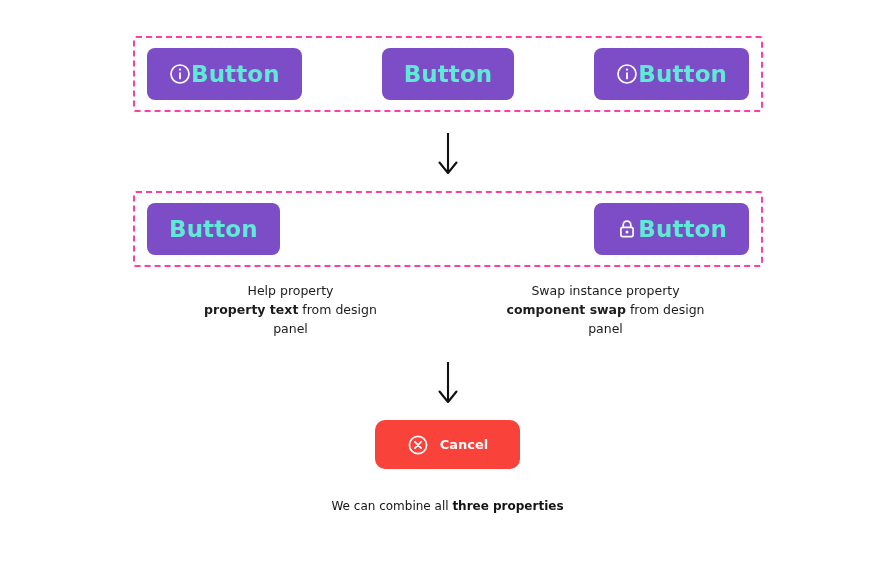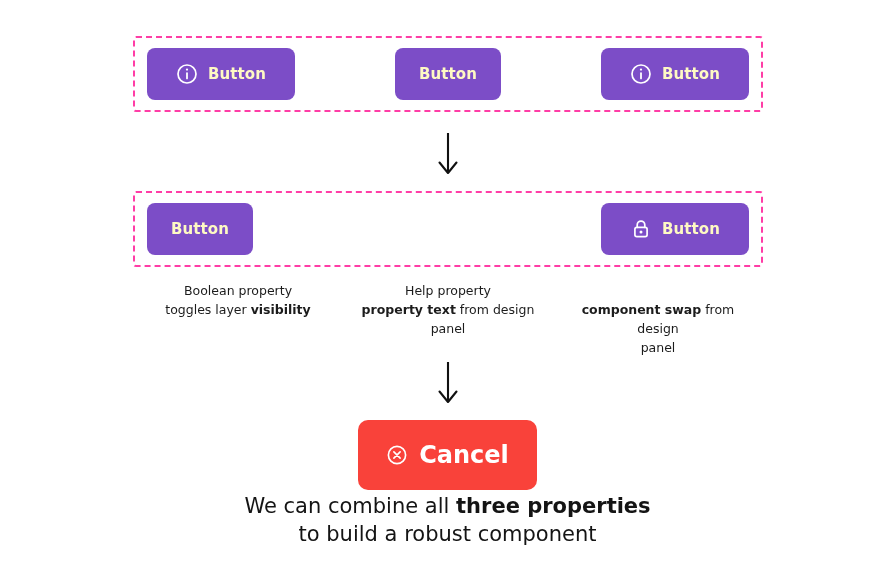--- a/index.html
+++ b/index.html
@@ -32,29 +32,28 @@
     padding: 0 12px;
   }
   .group-frame.row1 { top: 36px; height: 76px; }
   .group-frame.row2 { top: 191px; height: 76px; }
 
   
   .btn {
     display: inline-flex;
     align-items: center;
     justify-content: center;
-    gap: 10px;
     background: #7C4DC7;
-    color: #fef9c3;
+    color: #5eead4;
     border: none;
     border-radius: 8px;
     height: 52px;
     padding: 0 22px;
     font-family: "DejaVu Sans", "Liberation Sans", sans-serif;
-    font-size: 15px;
+    font-size: 23px;
     font-weight: 700;
     letter-spacing: 0.1px;
     cursor: pointer;
     white-space: nowrap;
   }
   .btn-label { line-height: 1; }
 
   .btn.w-icon   { min-width: 148px; }
   .btn.plain    { min-width: 106px; }
   .btn.narrow   { min-width: 92px; }
@@ -121,39 +120,39 @@
   }
   .btn-cancel {
     display: inline-flex;
     align-items: center;
     justify-content: center;
     gap: 11px;
     background: #F9423A;
     color: #ffffff;
     border: none;
     border-radius: 10px;
-    height: 70px;
+    height: 49px;
     padding: 0 28px;
     min-width: 145px;
     font-family: "DejaVu Sans", "Liberation Sans", sans-serif;
-    font-size: 24px;
+    font-size: 13px;
     font-weight: 700;
     cursor: pointer;
     white-space: nowrap;
   }
 
   
   .footer-note {
     position: absolute;
     top: 492px;
     left: 0;
     width: 895px;
     text-align: center;
     font-family: "DejaVu Sans", "Liberation Sans", sans-serif;
-    font-size: 21px;
+    font-size: 12px;
     line-height: 28px;
     color: #141414;
   }
   .footer-note b { font-weight: 700; }
   .footer-line { display: block; }
 </style>
 </head>
 <body>
 
 <div class="canvas">
@@ -220,33 +219,29 @@
           </svg>
         </span>
         <span class="btn-label">Button</span>
       </button>
     </div>
 
   </div>
 
   <div class="captions">
 
-    <div class="caption">
-      <span>Boolean property</span><br>
-      <span>toggles layer </span><b>visibility</b><span></span>
-    </div>
 
     <div class="caption">
       <span>Help property</span><br>
       <b>property text</b><span> from design</span><br>
       <span>panel</span>
     </div>
 
     <div class="caption">
-      <br>
+      <span>Swap instance property</span><br>
       <b>component swap</b><span> from design</span><br>
       <span>panel</span>
     </div>
 
   </div>
 
   <div class="arrow a2">
     <svg width="30" height="46" viewBox="0 0 30 46" fill="none">
       <path d="M15 2 L15 40" stroke="#111111" stroke-width="2.1" stroke-linecap="butt"></path>
       <path d="M6.5 31.5 L15 42 L23.5 31.5" stroke="#111111" stroke-width="2.1" fill="none" stroke-linecap="round" stroke-linejoin="round"></path>
@@ -260,16 +255,15 @@
           <circle cx="12" cy="12" r="9.4" stroke="#ffffff" stroke-width="1.8"></circle>
           <path d="M8.6 8.6 L15.4 15.4 M15.4 8.6 L8.6 15.4" stroke="#ffffff" stroke-width="1.8" stroke-linecap="round"></path>
         </svg>
       </span>
       <span class="btn-label">Cancel</span>
     </button>
   </div>
 
   <div class="footer-note">
     <span class="footer-line"><span>We can combine all </span><b>three properties</b></span>
-    <span class="footer-line">to build a robust component</span>
   </div>
 
 </div>
 
 </body></html>

